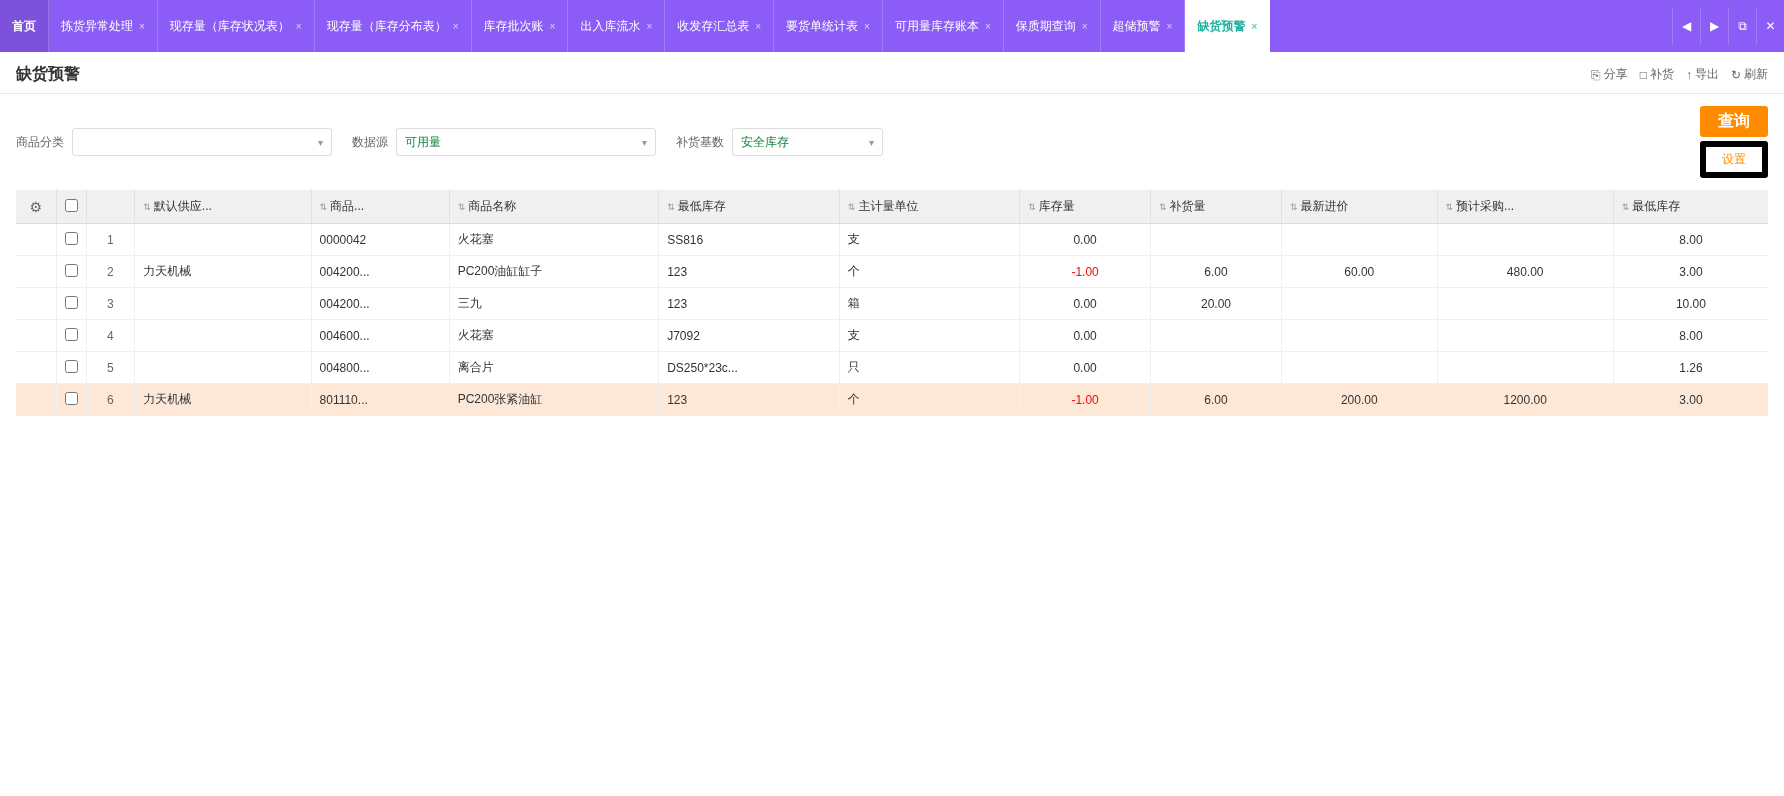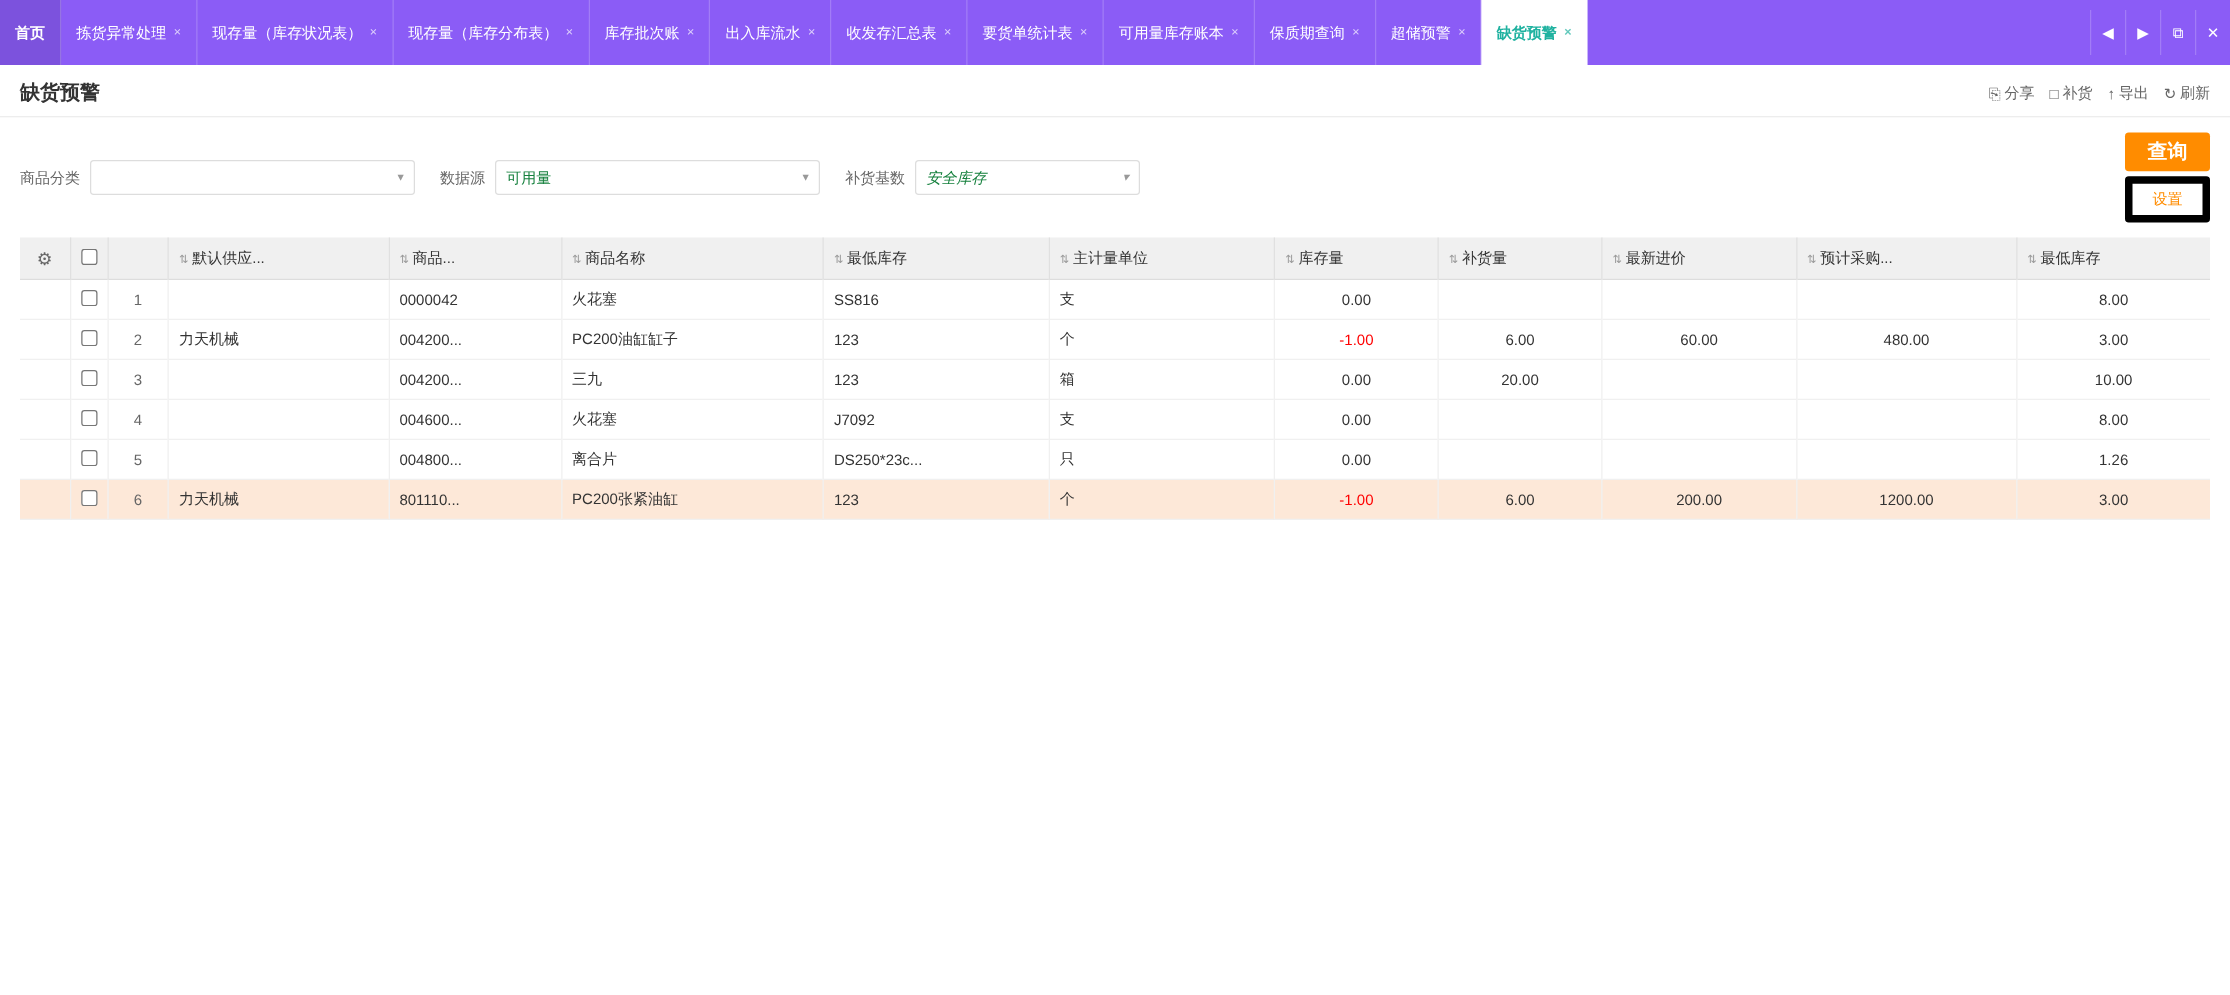--- a/index.html
+++ b/index.html
@@ -111,22 +111,21 @@
       width: 200px;
       justify-content: space-between;
       font-size: 12px;
       color: #333;
       min-height: 28px;
     }
     .filter-select-wide {
       width: 260px;
     }
     .filter-select-medium {
-      width: 180px;
-      font-style: italic;
+      width: 151px;
     }
     .chevron-down { font-size: 10px; color: #999; }
 
     .filter-value {
       color: #15803d;
     }
 
     
     .action-btns {
       margin-left: auto;

